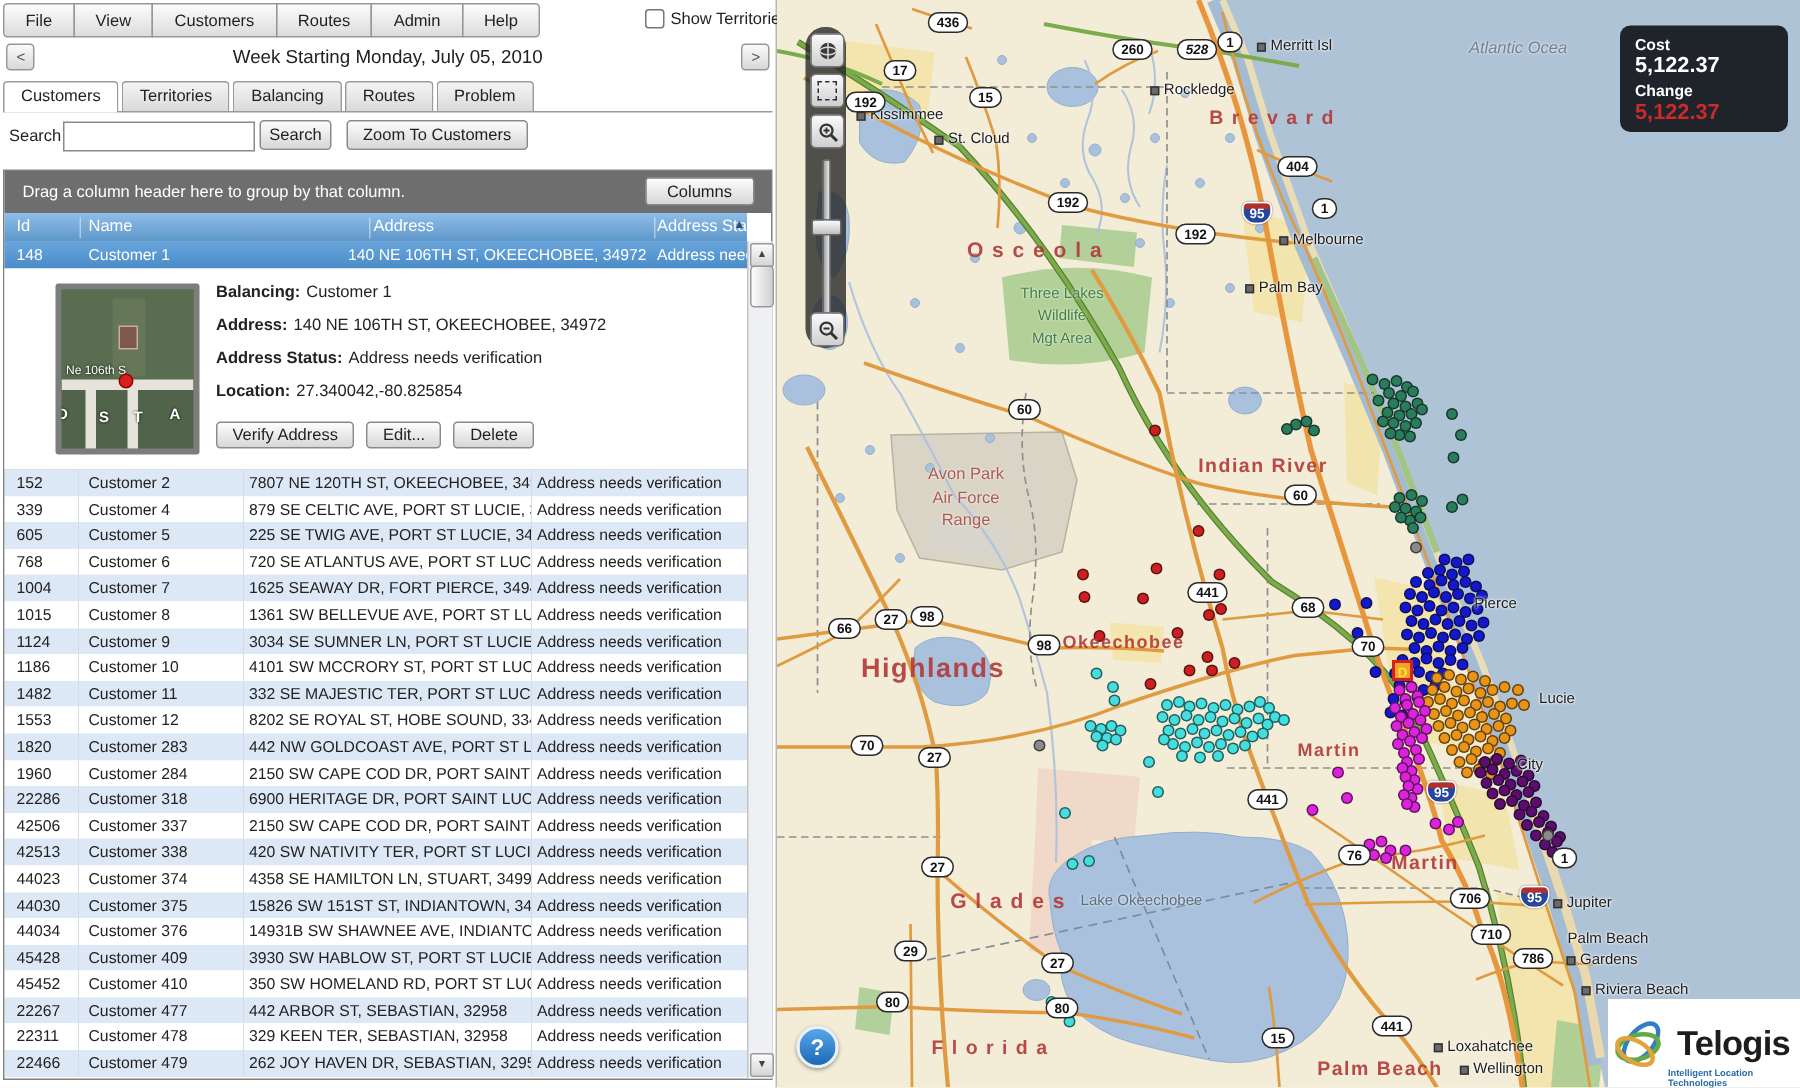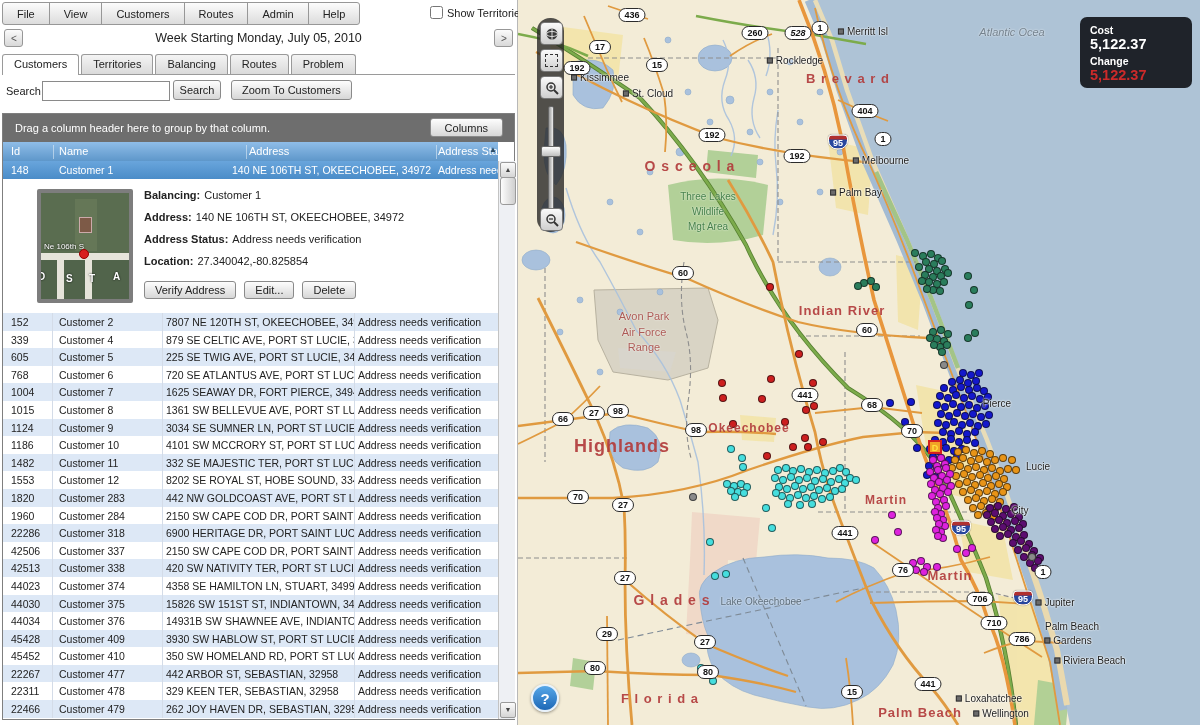--- a/index.html
+++ b/index.html
@@ -947,13 +947,24 @@
 
   <div class="costpanel">
     <div class="lbl">Cost</div>
     <div class="val">5,122.37</div>
     <div class="lbl">Change</div>
     <div class="val" id="changeval" style="color: rgb(204, 42, 42);">5,122.37</div>
   </div>
 
   <div class="helpbtn">?</div>
 
+  <div class="logo">
+    <svg width="44" height="50" viewBox="0 0 44 50">
+      <g fill="none" stroke-width="3">
+        <ellipse cx="22" cy="24" rx="15" ry="8" stroke="#2f7fc1" transform="rotate(-50 22 24)"></ellipse>
+        <ellipse cx="20" cy="27" rx="14" ry="8" stroke="#62aa46" transform="rotate(-15 20 27)"></ellipse>
+        <ellipse cx="18" cy="30" rx="13" ry="7" stroke="#e2a33b" transform="rotate(30 18 30)"></ellipse>
+      </g>
+    </svg>
+    <span class="logotext">Telogis</span>
+    <span class="tagline">Intelligent Location Technologies</span>
+  </div>
 </div>
 
 </body></html>

